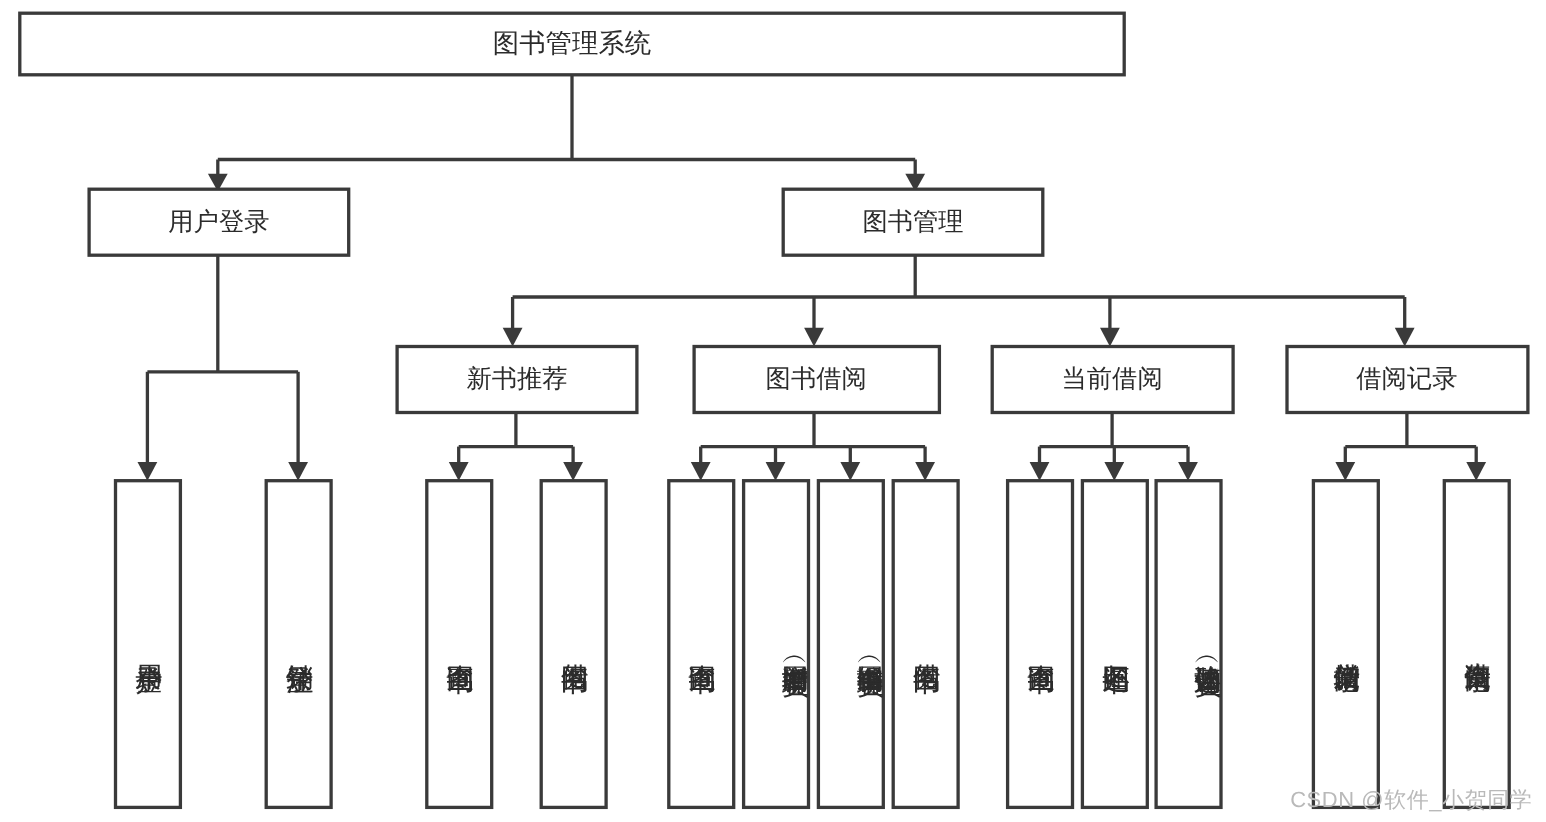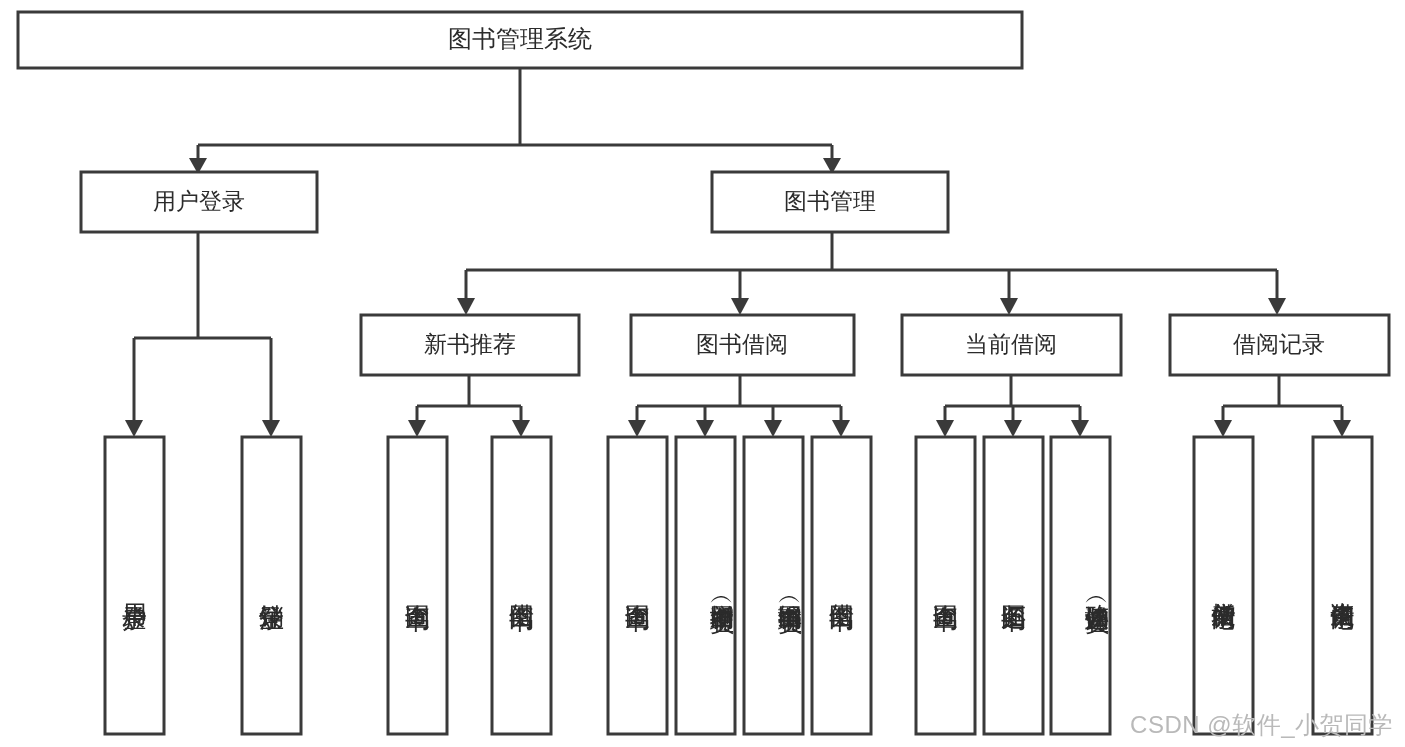--- a/index.html
+++ b/index.html
@@ -68,21 +68,21 @@
     box-sizing: border-box;
   }
   .vlabel.small {
     font-size: 24px;
   }
   #watermark {
     position: absolute;
     right: 12px;
     bottom: 6px;
     font-family: "Liberation Sans", "DejaVu Sans", sans-serif;
-    font-size: 24px;
+    font-size: 20px;
     color: #b9b9b9;
     letter-spacing: 0.5px;
     white-space: nowrap;
   }
 </style>
 </head>
 <body>
 
 <div id="diagram-root">
   <svg class="diagram" viewBox="0 0 1405 747" xmlns="http://www.w3.org/2000/svg">

